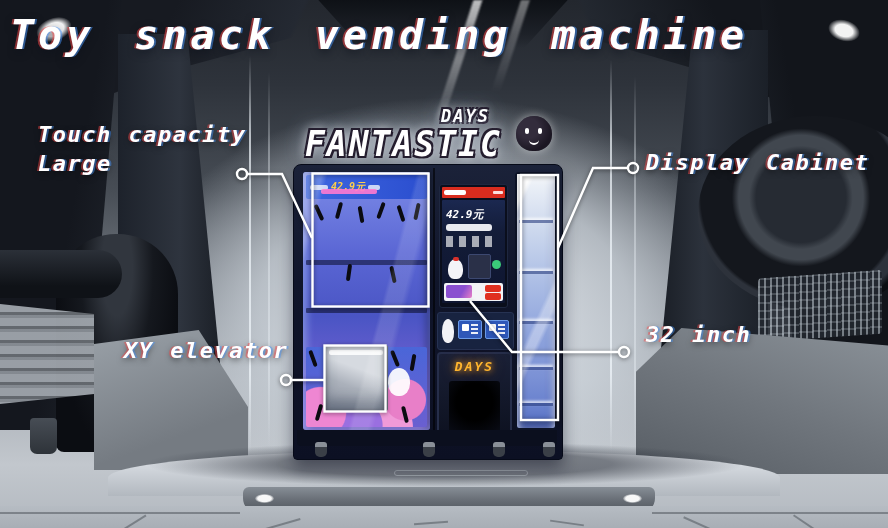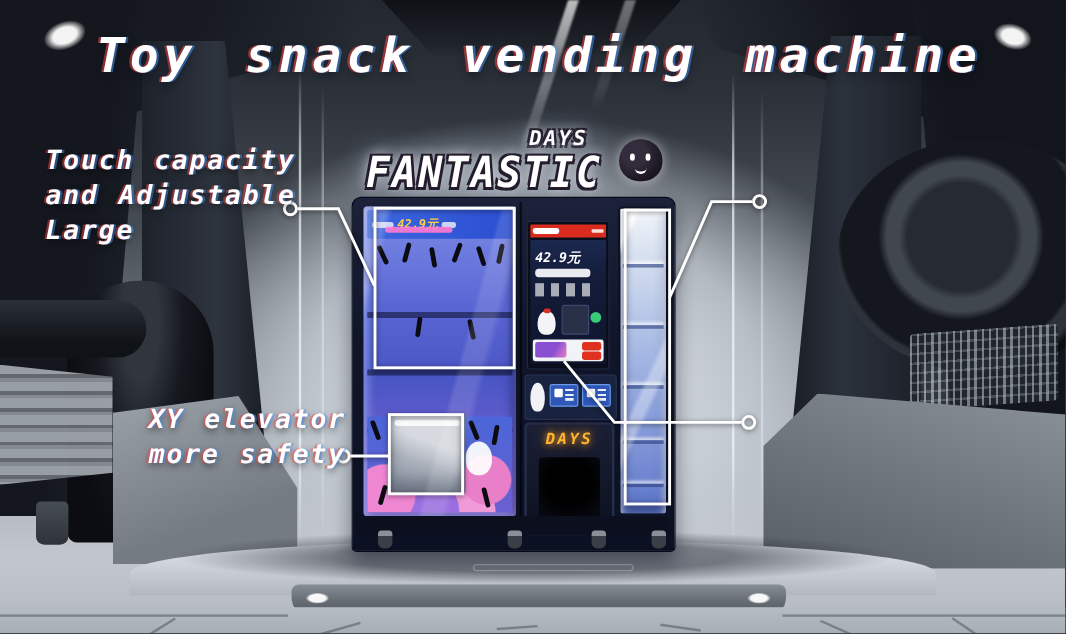--- a/index.html
+++ b/index.html
@@ -96,21 +96,21 @@
     background:linear-gradient(180deg,#f2f5f9 0%,#cfdaee 20%,#b0c1e6 40%,#90a5dd 62%,#7b91d5 80%,#5a74c8 100%);
     box-shadow:inset 0 4px 8px rgba(255,255,255,.9),inset 0 -6px 10px rgba(30,45,110,.55);}
   .dcab-beam{inset:0;background:linear-gradient(115deg,rgba(255,255,255,.9) 0 9%,transparent 12% 55%,rgba(255,255,255,.35) 58% 63%,transparent 66%);}
   .dcab-shelf{left:2px;right:2px;height:3px;background:rgba(42,62,126,.6);box-shadow:0 -2px 3px rgba(255,255,255,.85);}
   .base-strip{left:4px;top:322px;width:260px;height:16px;background:#0b0f1e;border-radius:0 0 4px 4px;}
   .wheel{top:334px;width:12px;height:15px;background:linear-gradient(#8a9098 0 30%,#3a3f47 32%);border-radius:3px 3px 5px 5px;}
 
   
   .overlay{position:absolute;inset:0;z-index:5;filter:drop-shadow(0 1px 2px rgba(0,0,0,.5));}
   .overlay *{stroke:#fff;stroke-width:2.4;fill:none;}
-  .title{left:0;right:0;top:24px;text-align:center;padding-left:10px;z-index:6;color:#fff;
+  .title{left:0;right:0;top:12px;text-align:left;padding-left:10px;z-index:6;color:#fff;
     font-style:italic;font-weight:700;font-size:40px;letter-spacing:4px;word-spacing:12px;
     text-shadow:-2px 0 0 rgba(255,70,70,.5),2px 0 0 rgba(70,150,255,.5),0 3px 8px rgba(10,15,25,.6);}
   .callout{z-index:6;color:#fff;font-style:italic;font-weight:700;font-size:22px;line-height:29px;letter-spacing:1.5px;word-spacing:2px;white-space:nowrap;
     text-shadow:-2px 0 0 rgba(255,70,70,.45),2px 0 0 rgba(70,150,255,.45),0 2px 6px rgba(0,0,0,.55);}
   .co-large{left:38px;top:120px;}
   .co-elev{left:124px;top:336px;}
   .co-disp{left:646px;top:148px;}
   .co-touch{left:646px;top:320px;}
 </style>
 </head>
@@ -285,26 +285,28 @@
     <g>
       <circle cx="624" cy="352" r="5"></circle>
       <polyline points="618,352 512,352 470,301"></polyline>
     </g>
   </svg>
 
   <div class="abs title">Toy snack vending machine</div>
 
   <div class="abs callout co-large">
     <div>Touch capacity</div>
-    <div>and Adjustable</div>
     <div>Large</div>
   </div>
 
   <div class="abs callout co-elev">
     <div>XY elevator</div>
-    <div>more safety</div>
-  </div>
-
+  </div>
+
+  <div class="abs callout co-disp">
+    <div>Display Cabinet</div>
+  </div>
 
   <div class="abs callout co-touch">
+    <div>32 inch</div>
   </div>
 
 </div>
 
 </body></html>

